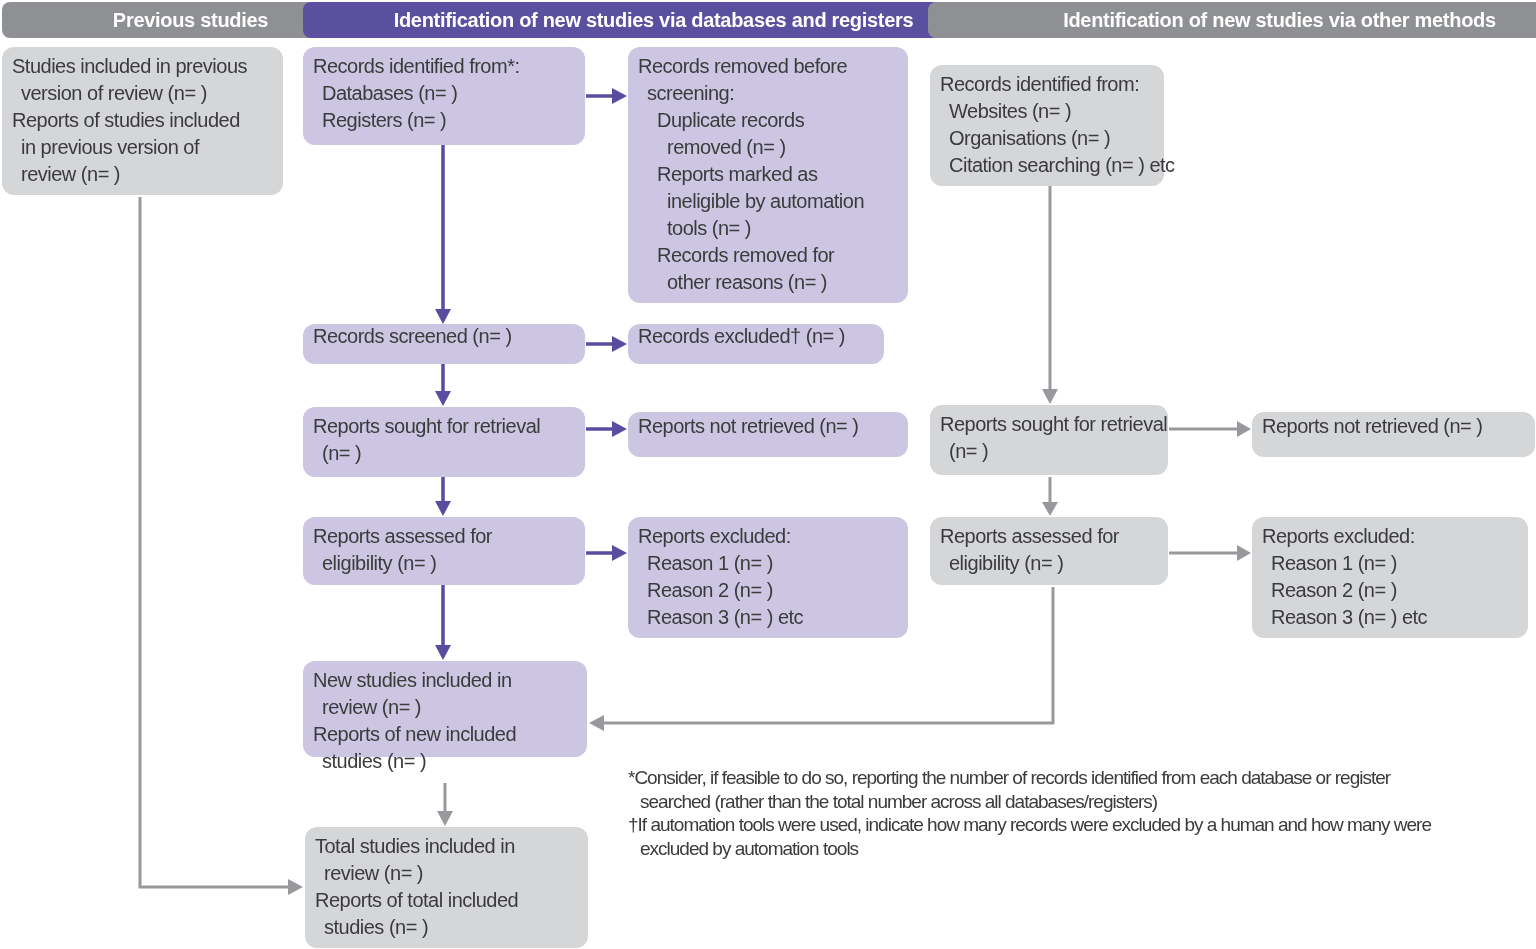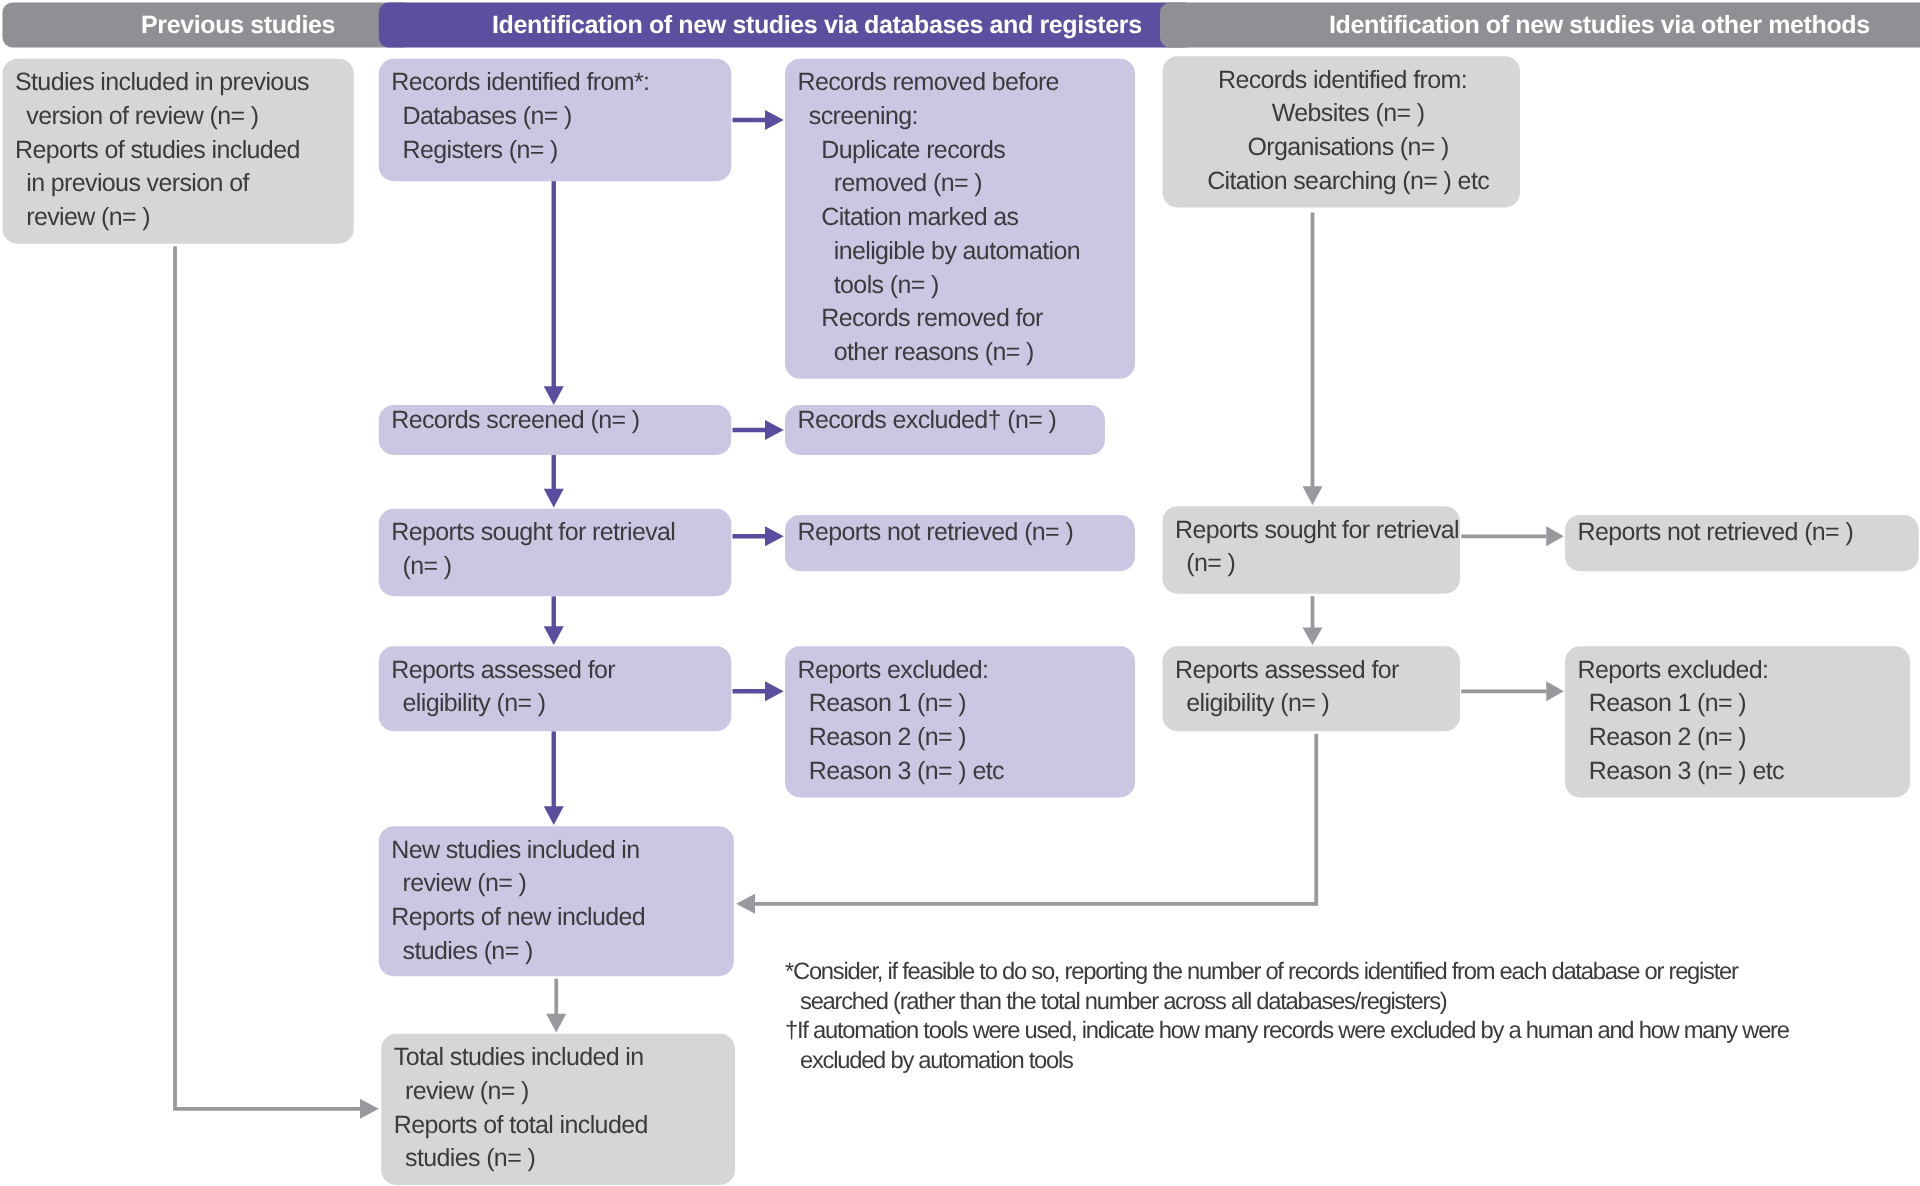--- a/index.html
+++ b/index.html
@@ -98,21 +98,21 @@
     <div class="ln">Records identified from*:</div>
     <div class="ln i1">Databases (n= )</div>
     <div class="ln i1">Registers (n= )</div>
   </div>
 
   <div class="box box-purple" style="left:628px; top:47px; width:280px; height:256px;">
     <div class="ln">Records removed before</div>
     <div class="ln i1">screening:</div>
     <div class="ln i2">Duplicate records</div>
     <div class="ln i3">removed (n= )</div>
-    <div class="ln i2">Citation marked as</div>
+    <div class="ln i2">Reports marked as</div>
     <div class="ln i3">ineligible by automation</div>
     <div class="ln i3">tools (n= )</div>
     <div class="ln i2">Records removed for</div>
     <div class="ln i3">other reasons (n= )</div>
   </div>
 
   <div class="box box-purple oneline" style="left:303px; top:324px; width:282px; height:40px;">
     <div class="ln">Records screened (n= )</div>
   </div>
 
@@ -134,35 +134,35 @@
     <div class="ln i1">eligibility (n= )</div>
   </div>
 
   <div class="box box-purple" style="left:628px; top:517px; width:280px; height:121px;">
     <div class="ln">Reports excluded:</div>
     <div class="ln i1">Reason 1 (n= )</div>
     <div class="ln i1">Reason 2 (n= )</div>
     <div class="ln i1">Reason 3 (n= ) etc</div>
   </div>
 
-  <div class="box box-purple" style="left:303px; top:661px; width:284px; height:120px;">
+  <div class="box box-purple" style="left:303px; top:661px; width:284px; height:96px;">
     <div class="ln">New studies included in</div>
     <div class="ln i1">review (n= )</div>
     <div class="ln">Reports of new included</div>
     <div class="ln i1">studies (n= )</div>
   </div>
 
   <div class="box box-gray" style="left:305px; top:827px; width:283px; height:121px;">
     <div class="ln">Total studies included in</div>
     <div class="ln i1">review (n= )</div>
     <div class="ln">Reports of total included</div>
     <div class="ln i1">studies (n= )</div>
   </div>
 
-  <div class="box box-gray" style="left:930px; top:45px; width:286px; height:121px;text-align:center;">
+  <div class="box box-gray" style="left:930px; top:65px; width:234px; height:121px;">
     <div class="ln">Records identified from:</div>
     <div class="ln i1">Websites (n= )</div>
     <div class="ln i1">Organisations (n= )</div>
     <div class="ln i1">Citation searching (n= ) etc</div>
   </div>
 
   <div class="box box-gray" style="left:930px; top:405px; width:238px; height:70px;">
     <div class="ln">Reports sought for retrieval</div>
     <div class="ln i1">(n= )</div>
   </div>

